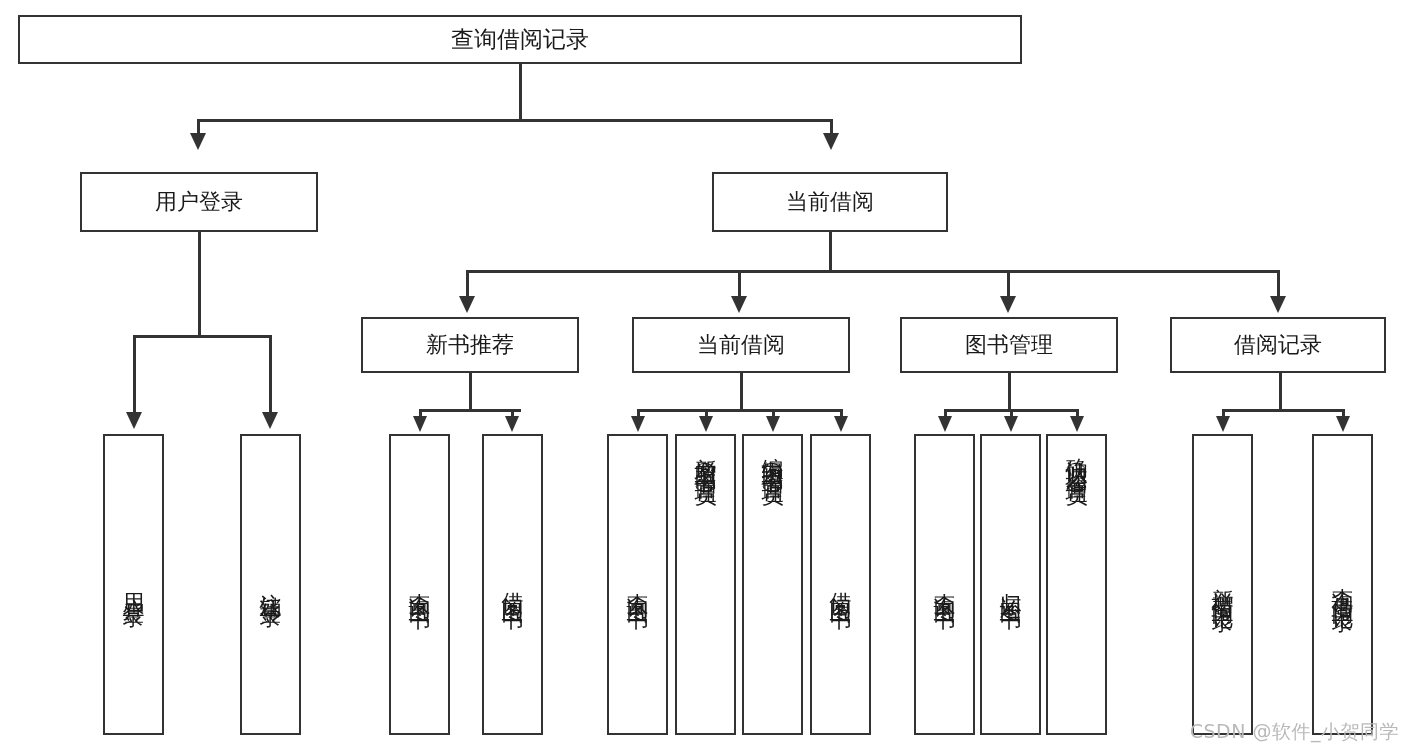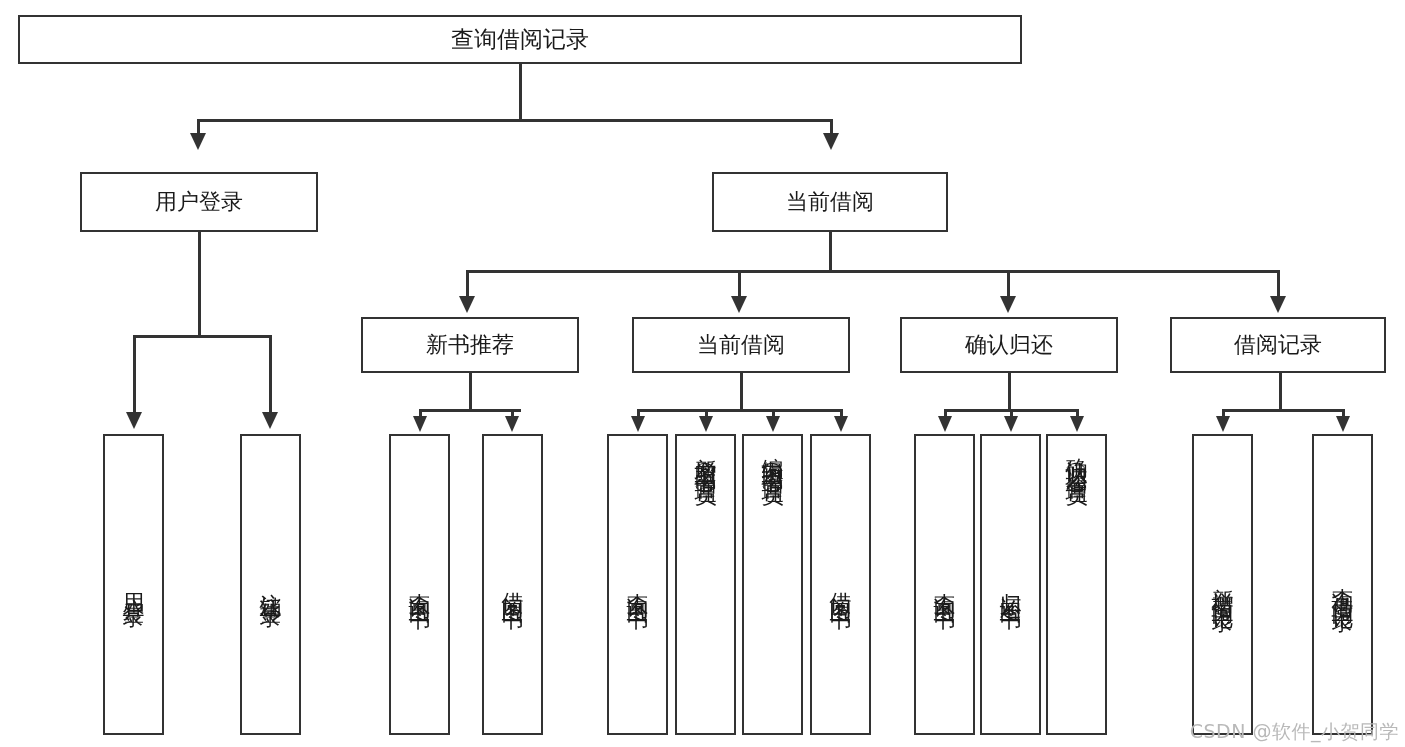--- a/index.html
+++ b/index.html
@@ -120,21 +120,21 @@
   <div class="ln vv" style="left:1277px;top:270px;height:30px;"></div>
   <div class="arrow" style="left:1270px;top:296px;"></div>
 
   <div class="node h" style="left:361px;top:317px;width:218px;height:56px;">
     <span>新书推荐</span>
   </div>
   <div class="node h" style="left:632px;top:317px;width:218px;height:56px;">
     <span>当前借阅</span>
   </div>
   <div class="node h" style="left:900px;top:317px;width:218px;height:56px;">
-    <span>确认归还</span>
+    <span>图书管理</span>
   </div>
   <div class="node h" style="left:1170px;top:317px;width:216px;height:56px;">
     <span>借阅记录</span>
   </div>
 
   <div class="ln vv" style="left:469px;top:373px;height:38px;"></div>
   <div class="ln hh" style="left:419px;top:409px;width:102px;"></div>
   <div class="ln vv" style="left:419px;top:409px;height:10px;"></div>
   <div class="arrow slim" style="left:413px;top:416px;"></div>
   <div class="ln vv" style="left:511px;top:409px;height:10px;"></div>

